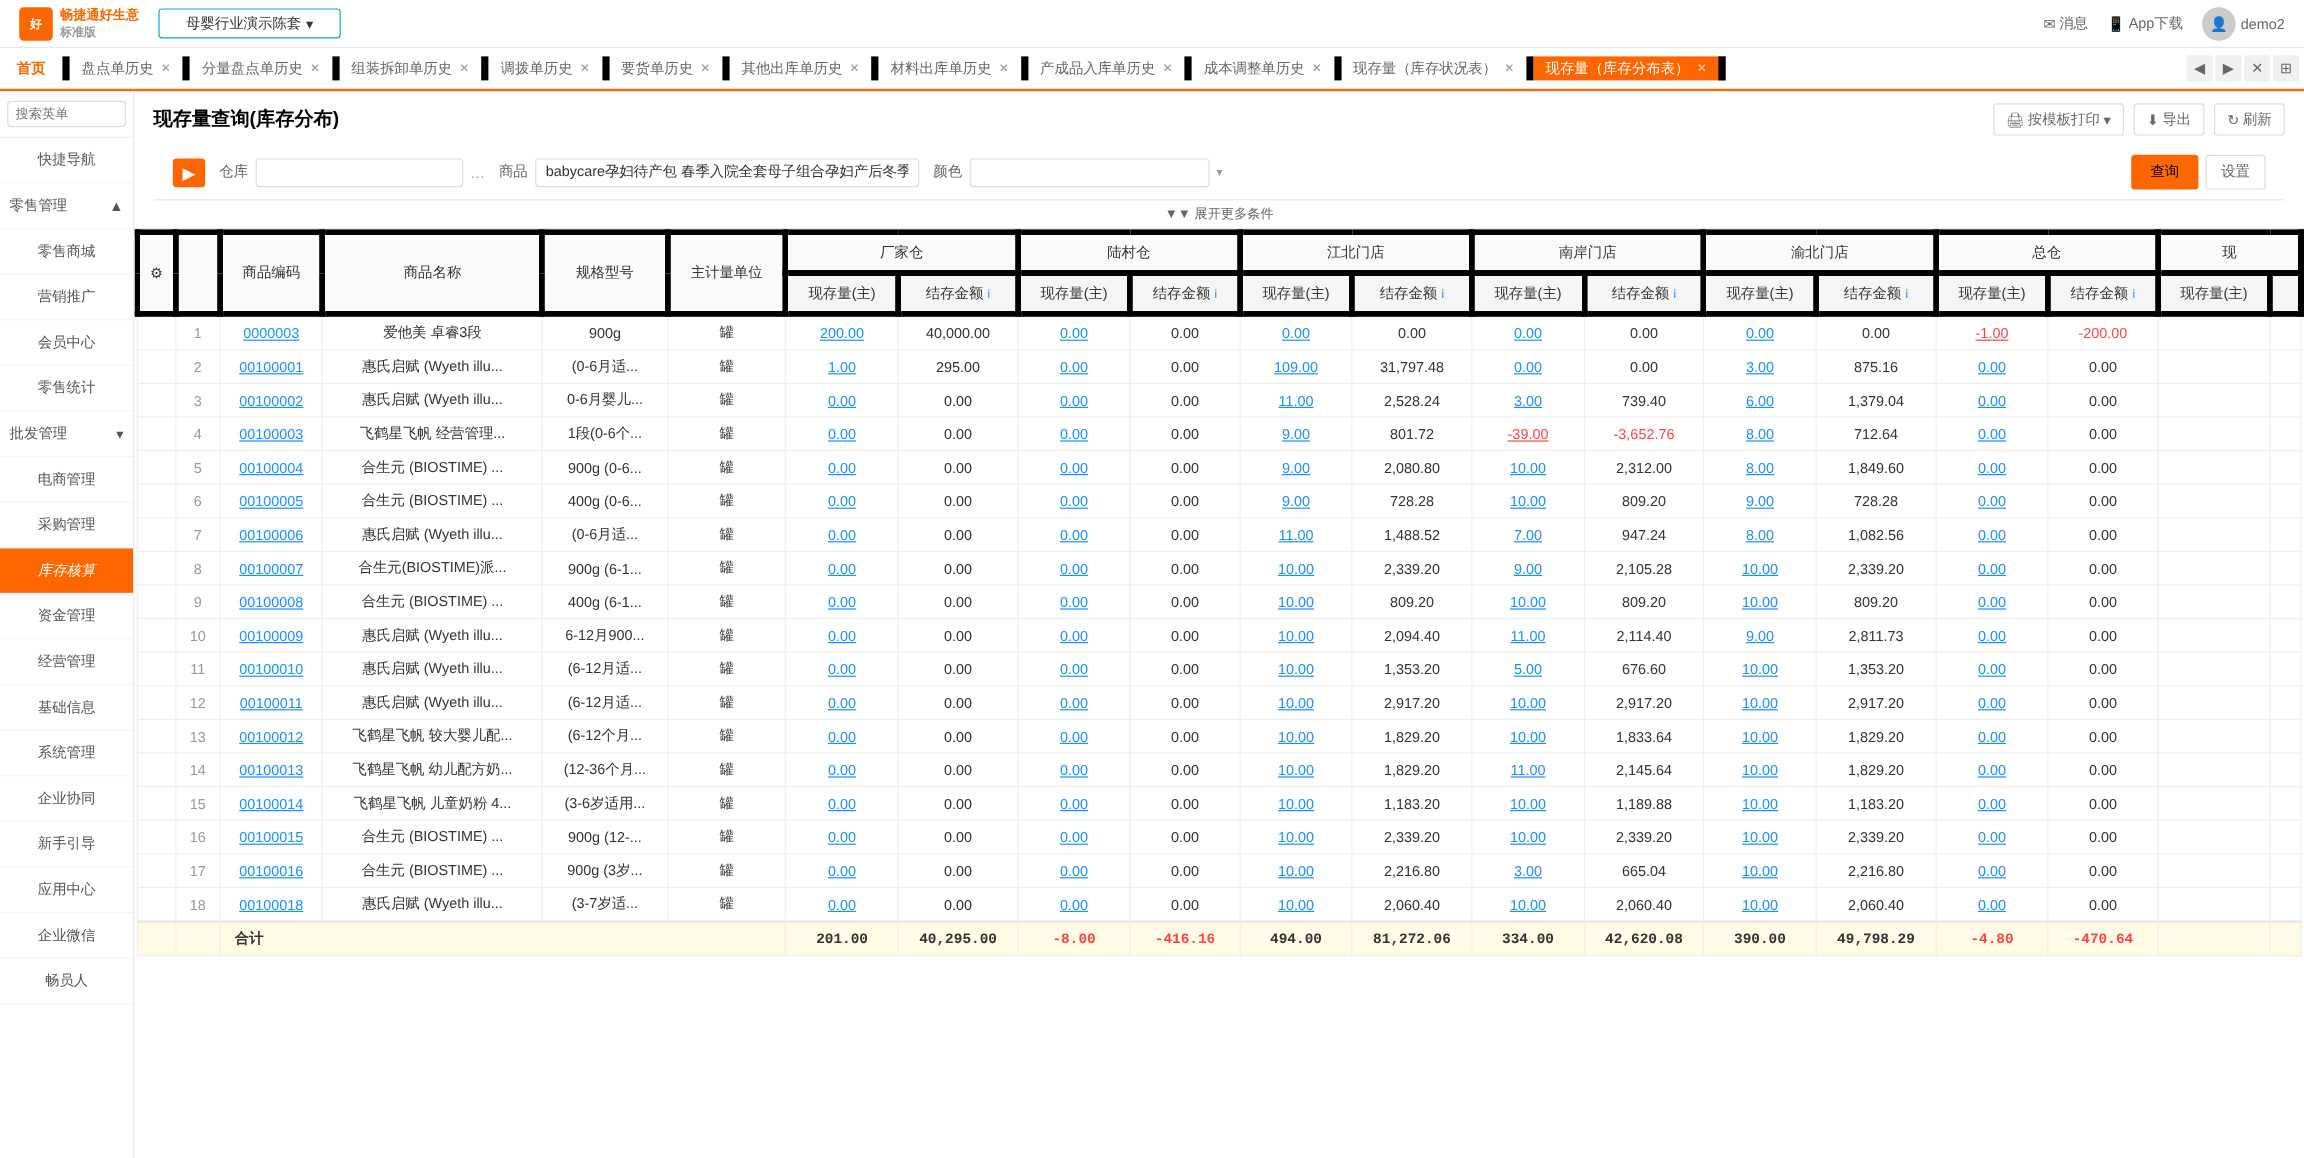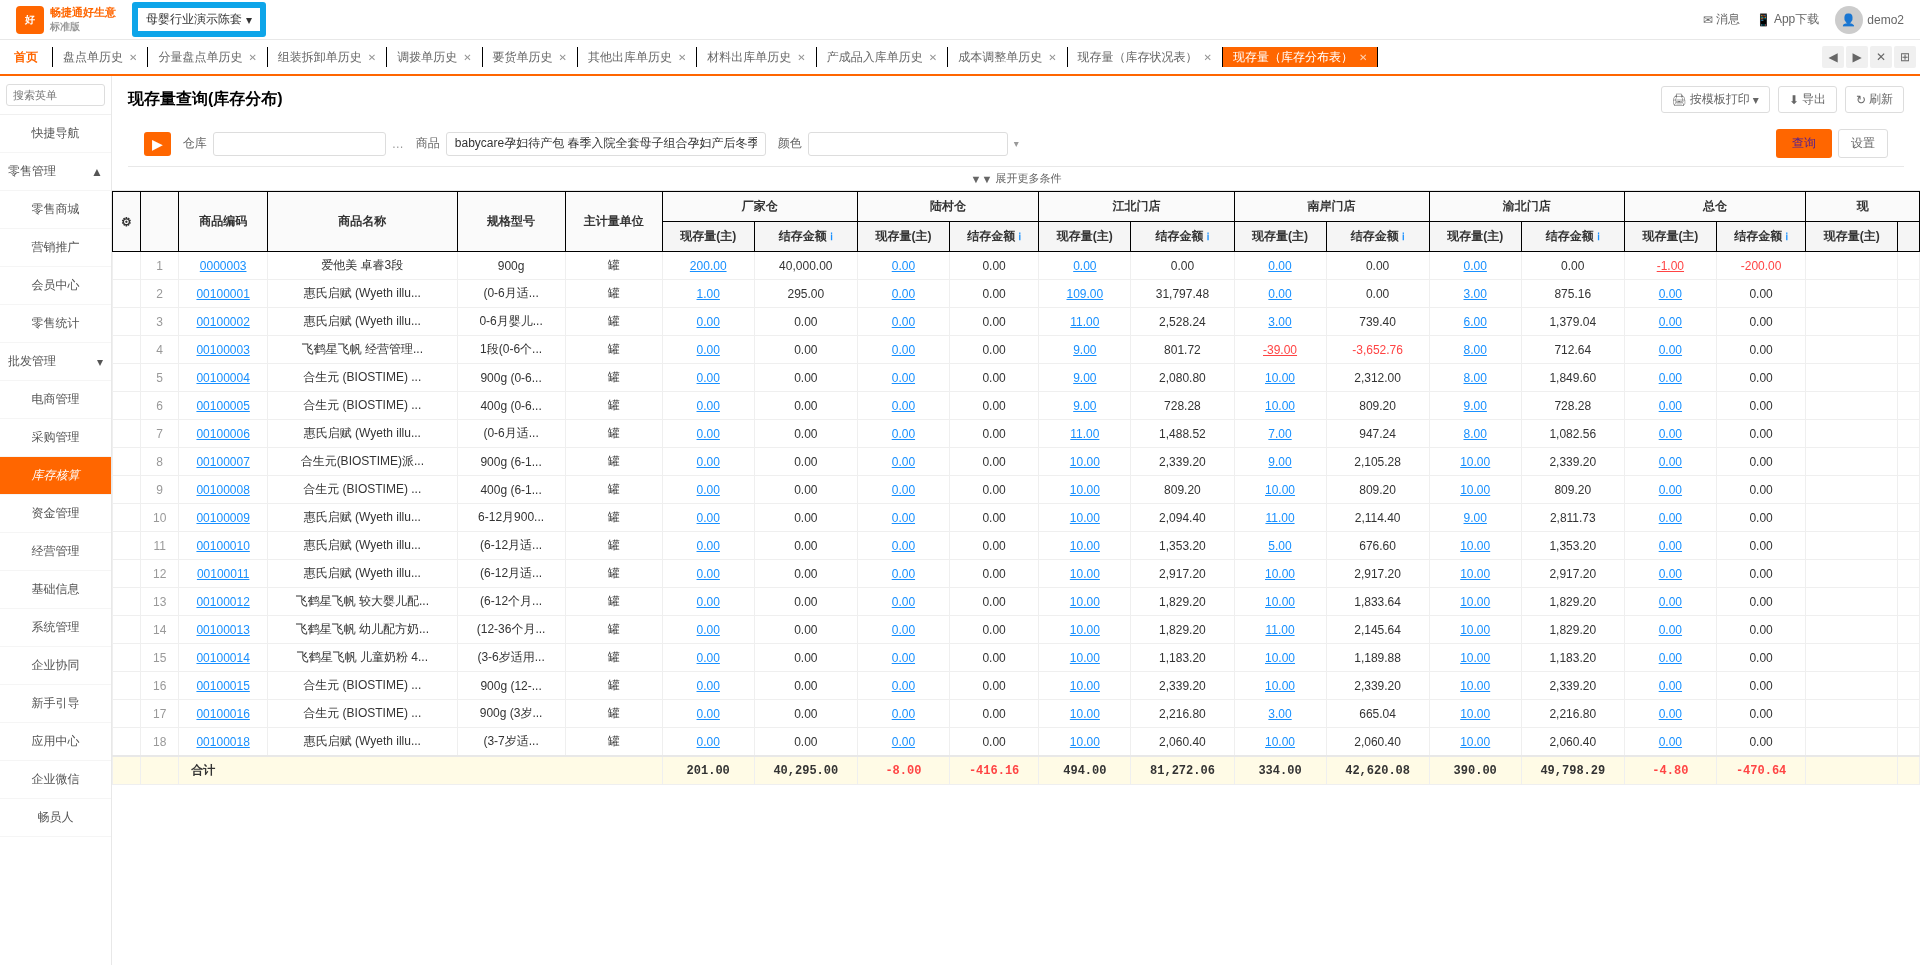--- a/index.html
+++ b/index.html
@@ -9,21 +9,21 @@
     .top-bar { background: #fff; height: 40px; display: flex; align-items: center; justify-content: space-between; padding: 0 16px; border-bottom: 1px solid #e8e8e8; }
     .top-bar-left { display: flex; align-items: center; gap: 8px; }
     .logo-area { display: flex; align-items: center; gap: 6px; color: #ff6600; font-weight: bold; font-size: 13px; }
     .logo-icon { width: 28px; height: 28px; background: #ff6600; border-radius: 4px; display: flex; align-items: center; justify-content: center; color: #fff; font-size: 10px; }
     .top-bar-right { display: flex; align-items: center; gap: 16px; color: #666; font-size: 12px; }
     .top-bar-right span { cursor: pointer; }
     .avatar { width: 28px; height: 28px; border-radius: 50%; background: #ccc; display: inline-flex; align-items: center; justify-content: center; }
     
     
     .tab-bar { background: #fff; height: 36px; display: flex; align-items: center; border-bottom: 2px solid #ff6600; overflow: hidden; }
-    .tab { display: flex; align-items: center; height: 20px; padding: 0 10px; font-size: 12px; cursor: pointer; border-right: 1px solid #000000; white-space: nowrap; color: #666; flex-shrink: 0; }
+    .tab { display: flex; align-items: center; height: 20px; padding: 0 10px; font-size: 12px; cursor: pointer; border-right: 6px solid #000000; white-space: nowrap; color: #666; flex-shrink: 0; }
     .tab.home { background: #fff; color: #ff6600; font-weight: bold; padding: 0 14px; }
     .tab.active { background: #ff6600; color: #fff; }
     .tab .close-btn { margin-left: 6px; font-size: 10px; opacity: 0.7; }
     .tab-nav { display: flex; align-items: center; margin-left: auto; padding: 0 4px; gap: 2px; }
     .tab-nav button { border: none; background: #f0f0f0; cursor: pointer; width: 22px; height: 22px; border-radius: 2px; font-size: 12px; color: #666; }
     
     
     .main-layout { display: flex; height: calc(965px - 40px - 36px); }
     
     
@@ -44,30 +44,30 @@
     .header-actions { display: flex; gap: 8px; align-items: center; }
     .btn-action { display: flex; align-items: center; gap: 3px; padding: 4px 10px; border: 1px solid #ddd; background: #fff; border-radius: 3px; cursor: pointer; font-size: 12px; color: #666; }
     
     
     .filter-bar { background: #fff; padding: 8px 16px; border-bottom: 1px solid #e8e8e8; display: flex; align-items: center; gap: 12px; flex-wrap: wrap; }
     .filter-item { display: flex; align-items: center; gap: 6px; font-size: 12px; }
     .filter-label { color: #666; white-space: nowrap; }
     .filter-input { border: 1px solid #ddd; border-radius: 3px; padding: 4px 8px; font-size: 12px; color: #333; min-width: 80px; }
     .filter-input-wide { min-width: 320px; border: 1px solid #ddd; border-radius: 3px; padding: 4px 8px; font-size: 12px; color: #333; }
     .filter-input-color { min-width: 200px; border: 1px solid #ddd; border-radius: 3px; padding: 4px 8px; font-size: 12px; color: #333; }
-    .btn-query { background: #ff6600; color: #4c1d95; border: none; border-radius: 3px; padding: 5px 16px; cursor: pointer; font-size: 12px; margin-left: 10px; }
+    .btn-query { background: #ff6600; color: #000000; border: none; border-radius: 3px; padding: 5px 16px; cursor: pointer; font-size: 12px; margin-left: 10px; }
     .btn-setting { background: #fff; color: #666; border: 1px solid #ddd; border-radius: 3px; padding: 5px 12px; cursor: pointer; font-size: 12px; }
     .expand-row { width: 100%; text-align: center; padding: 4px; cursor: pointer; color: #666; font-size: 11px; }
     .expand-row span { display: inline-flex; align-items: center; gap: 3px; }
     .collapse-trigger { display: flex; align-items: center; justify-content: center; gap: 4px; }
     
     
     .table-wrapper { flex: 1; overflow: auto; background: #fff; margin: 0; }
     table { width: 100%; border-collapse: collapse; font-size: 12px; min-width: 1600px; }
-    thead tr th { background: #f5f5f5; border: 1px solid #000000; padding: 6px 8px; text-align: center; font-weight: 700; color: #333; white-space: nowrap; position: sticky; top: 0; z-index: 2; }
+    thead tr th { background: #f5f5f5; border: 5px solid #000000; padding: 6px 8px; text-align: center; font-weight: 400; color: #333; white-space: nowrap; position: sticky; top: 0; z-index: 2; }
     thead tr:first-child th { background: #fafafa; }
     tbody tr td { border: 1px solid #efefef; padding: 5px 8px; text-align: center; color: #333; white-space: nowrap; }
     tbody tr.summary-row td { background: #fffbe6; font-weight: bold; border-top: 2px solid #e8e8e8; font-family: Liberation Mono, monospace; }
     .text-red { color: #ff4444; }
     .link-style { color: #1890ff; text-decoration: underline; cursor: pointer; }
     .row-num { color: #999; text-align: center; }
     
     
     ::-webkit-scrollbar { width: 6px; height: 6px; }
     ::-webkit-scrollbar-track { background: #f1f1f1; }
@@ -82,21 +82,21 @@
 
 <div class="top-bar">
   <div class="top-bar-left">
     <div class="logo-area">
       <div class="logo-icon">好</div>
       <div>
         <div style="font-size:11px;color:#ff6600;font-weight:bold;">畅捷通好生意</div>
         <div style="font-size:10px;color:#999;">标准版</div>
       </div>
     </div>
-    <div style="display:flex;align-items:center;gap:4px;margin-left:8px;border:6px solid #0ea5e9;border-radius:3px;padding:3px 8px;cursor:pointer;background:#fff;">
+    <div style="display:flex;align-items:center;gap:4px;margin-left:8px;border:1px solid #0ea5e9;border-radius:3px;padding:3px 22px;cursor:pointer;background:#fff;">
       <span>母婴行业演示陈套</span>
       <span>▾</span>
     </div>
   </div>
   <div class="top-bar-right">
     <span style="display:flex;align-items:center;gap:3px;">
       <span>✉</span>
       <span>消息</span>
     </span>
     <span style="display:flex;align-items:center;gap:3px;">

